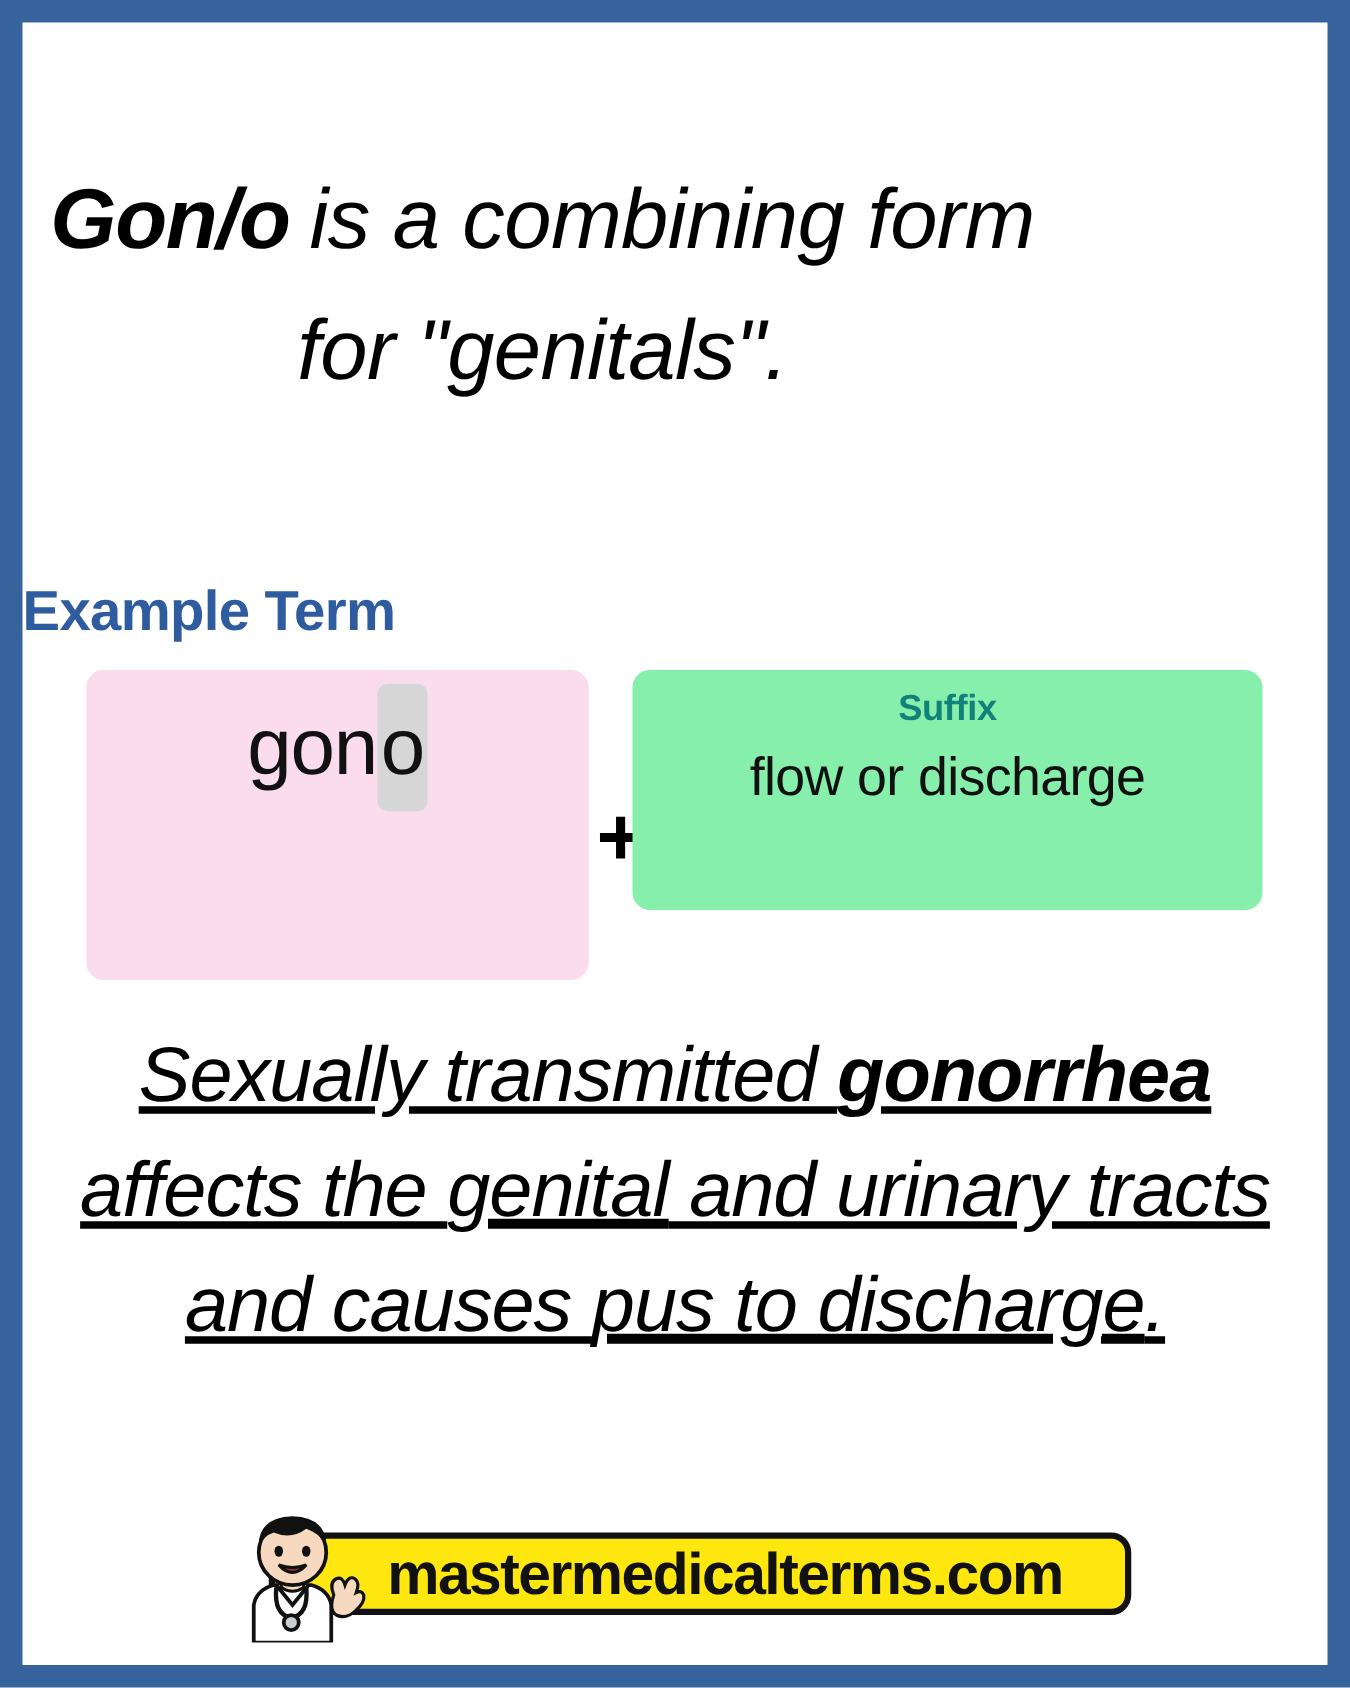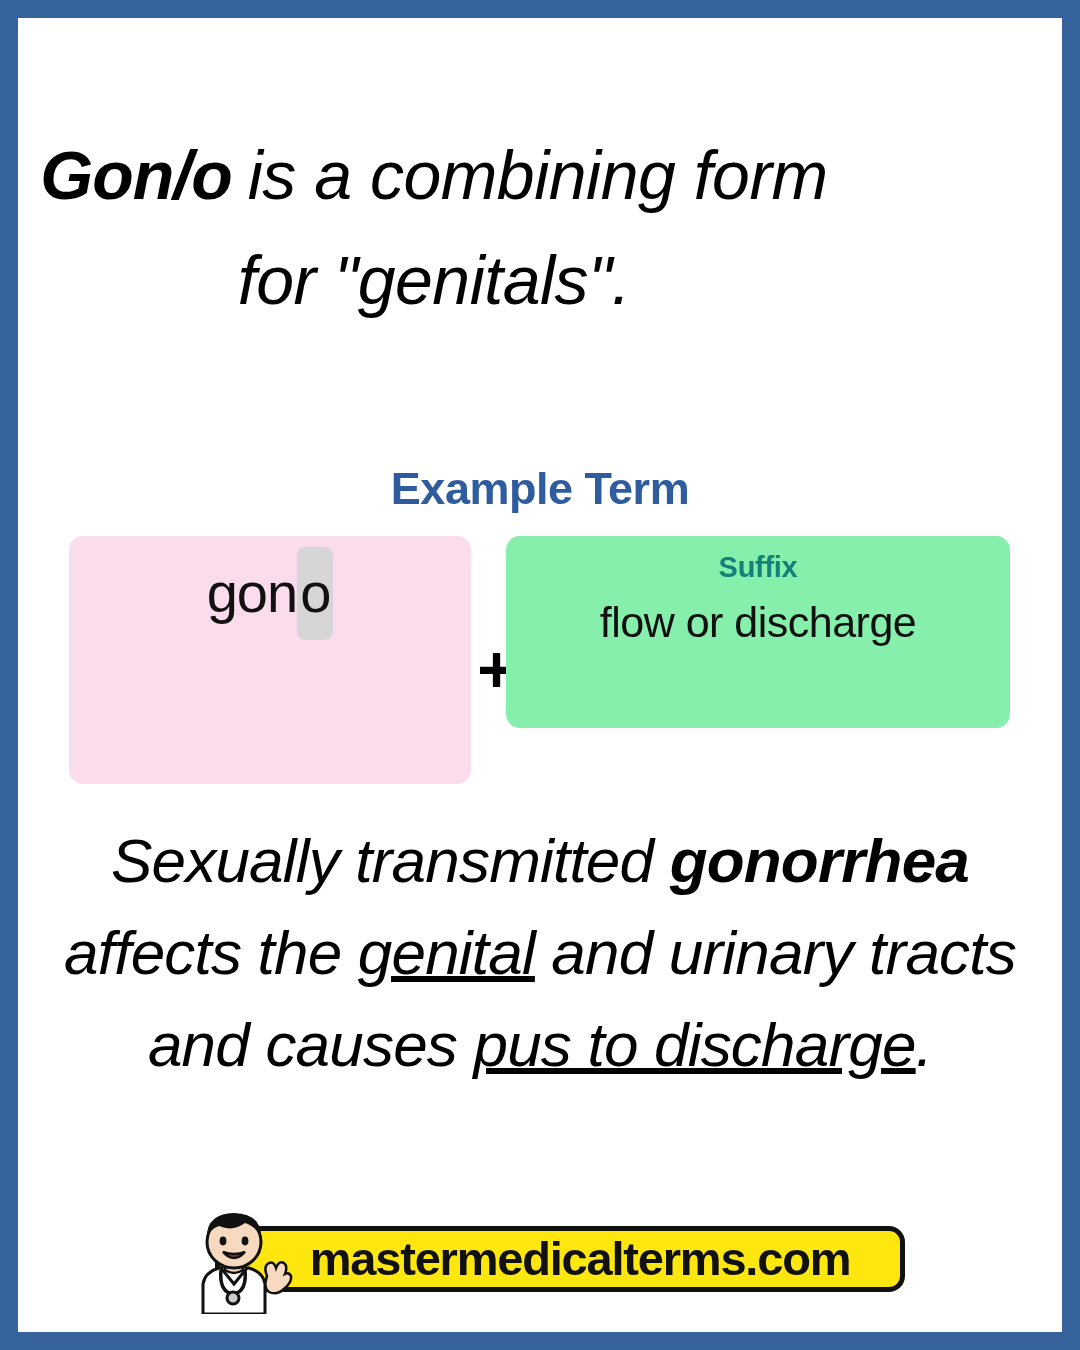--- a/index.html
+++ b/index.html
@@ -45,21 +45,20 @@
     letter-spacing: -1px;
   }
   .title .gap { display: inline-block; width: 16px; }
 
   
   .example-heading {
     position: absolute;
     left: 0;
     top: 445px;
     width: 1044px;
-    text-align: center;
     font-size: 45px;
     font-weight: bold;
     color: #2F5C9E;
     letter-spacing: -0.5px;
   }
 
   
   .cards {
     position: absolute;
     left: 0;
@@ -94,21 +93,21 @@
     font-size: 29px;
     font-weight: bold;
     letter-spacing: -0.3px;
     line-height: 1.2;
   }
   .card-label.pink { color: #E85BAB; }
   .card-label.teal { color: #14807A; }
 
   .card-term {
     margin-top: 12px;
-    font-size: 56px;
+    font-size: 64px;
     line-height: 1.12;
     color: #111111;
     letter-spacing: -1px;
     white-space: nowrap;
   }
 
   .hl {
     background: #D6D6D6;
     border-radius: 8px;
     padding: 14px 3px 16px 3px;
@@ -140,20 +139,21 @@
     left: 0;
     top: 797px;
     width: 1044px;
     padding: 0 26px;
     text-align: center;
     font-size: 62px;
     line-height: 1.48;
     font-style: italic;
     color: #000000;
     letter-spacing: -0.8px;
+    text-decoration: underline;
   }
   .description .bold-term {
     font-weight: bold;
     font-style: italic;
   }
   .description .ul {
     text-decoration: underline;
     text-underline-offset: 2px;
   }
 

